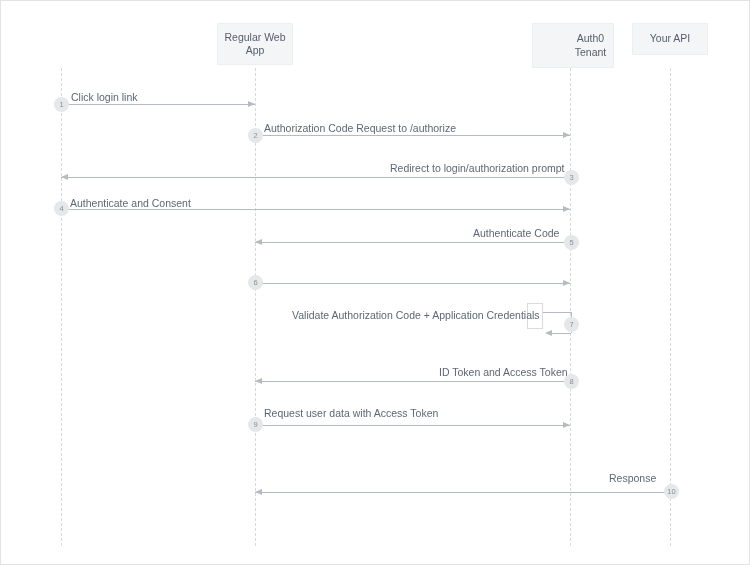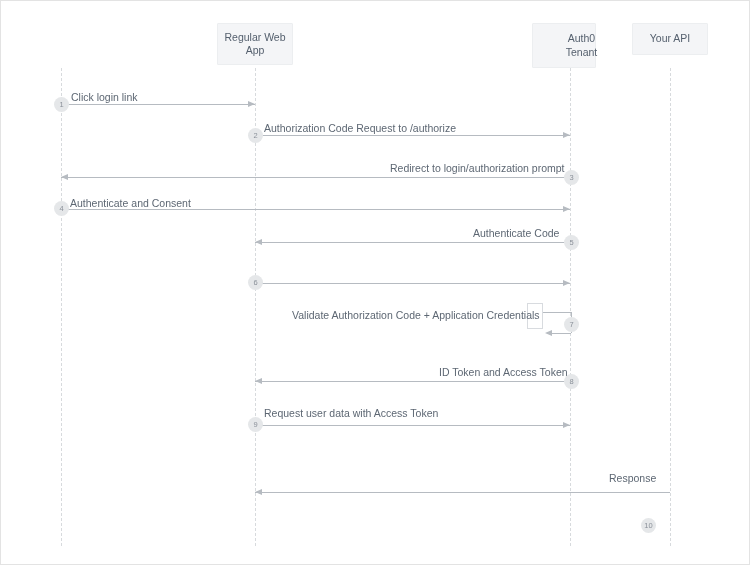--- a/index.html
+++ b/index.html
@@ -87,21 +87,21 @@
 <body>
 
 <div id="canvas">
     <div class="lifeline" style="left: 60px; top: 67px; height: 478px;"></div>
     <div class="lifeline" style="left: 254px; top: 67px; height: 478px;"></div>
     <div class="lifeline" style="left: 569px; top: 67px; height: 478px;"></div>
     <div class="lifeline" style="left: 669px; top: 67px; height: 478px;"></div>
     <div class="actor-box" style="left: 216px; top: 22px; width: 76px; height: 42px;">
       <span>Regular Web App</span>
     </div>
-    <div class="actor-box" style="left: 531px; top: 22px; width: 64px; height: 45px; padding-left: 39px;">
+    <div class="actor-box" style="left: 531px; top: 22px; width: 82px; height: 45px; padding-left: 39px;">
       <span>Auth0 Tenant</span>
     </div>
     <div class="actor-box" style="left: 631px; top: 22px; width: 76px; height: 32px;">
       <span>Your API</span>
     </div>
     <div class="msg-line" style="left: 60px; top: 103px; width: 194px;"></div>
     <div class="arrow-head arrow-right" style="top: 99.5px; left: 247px;"></div>
     <div class="msg-label" style="left: 70px; top: 90px;">Click login link</div>
     <div class="step-badge" style="left: 53px; top: 96px;">1</div>
     <div class="msg-line" style="left: 254px; top: 134px; width: 315px;"></div>
@@ -134,14 +134,14 @@
     <div class="arrow-head arrow-left" style="top: 376.5px; left: 254px;"></div>
     <div class="msg-label" style="left: 438px; top: 365px;">ID Token and Access Token</div>
     <div class="step-badge" style="left: 563px; top: 373px;">8</div>
     <div class="msg-line" style="left: 254px; top: 424px; width: 315px;"></div>
     <div class="arrow-head arrow-right" style="top: 420.5px; left: 562px;"></div>
     <div class="msg-label" style="left: 263px; top: 406px;">Request user data with Access Token</div>
     <div class="step-badge" style="left: 247px; top: 416px;">9</div>
     <div class="msg-line" style="left: 254px; top: 491px; width: 415px;"></div>
     <div class="arrow-head arrow-left" style="top: 487.5px; left: 254px;"></div>
     <div class="msg-label" style="left: 608px; top: 471px;">Response</div>
-    <div class="step-badge" style="left: 640px; top: 483px; margin-top: 34px;">10</div>
+    <div class="step-badge" style="left: 663px; top: 483px;">10</div>
   </div>
 
 </body></html>

